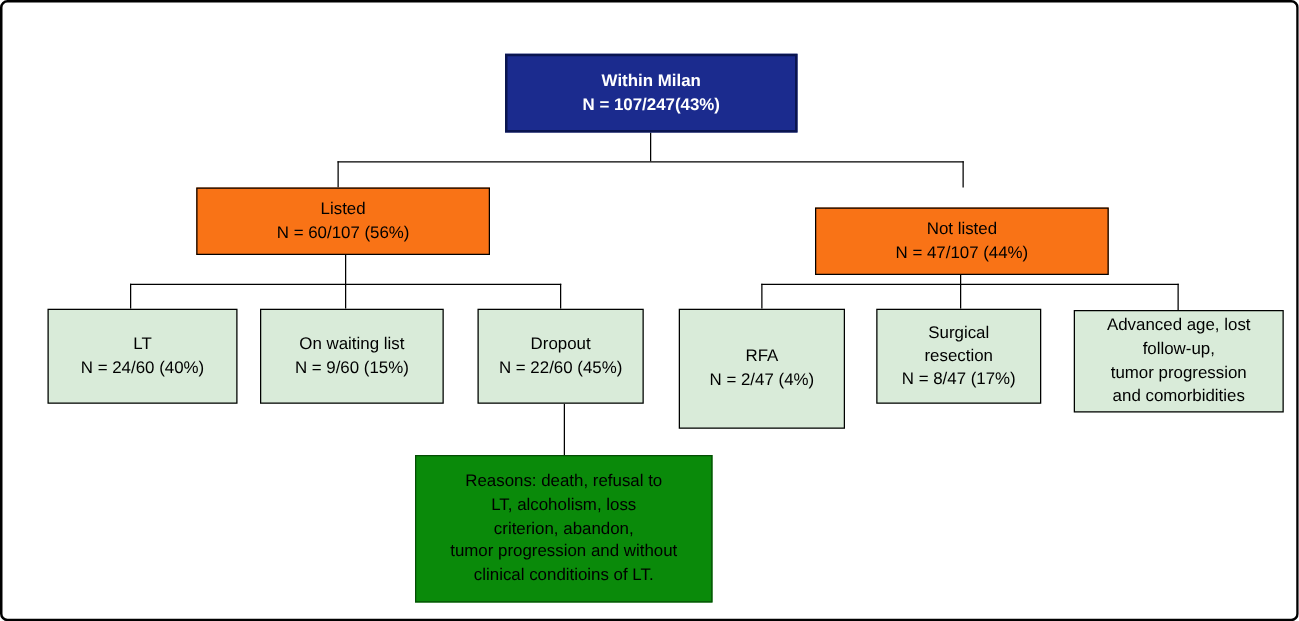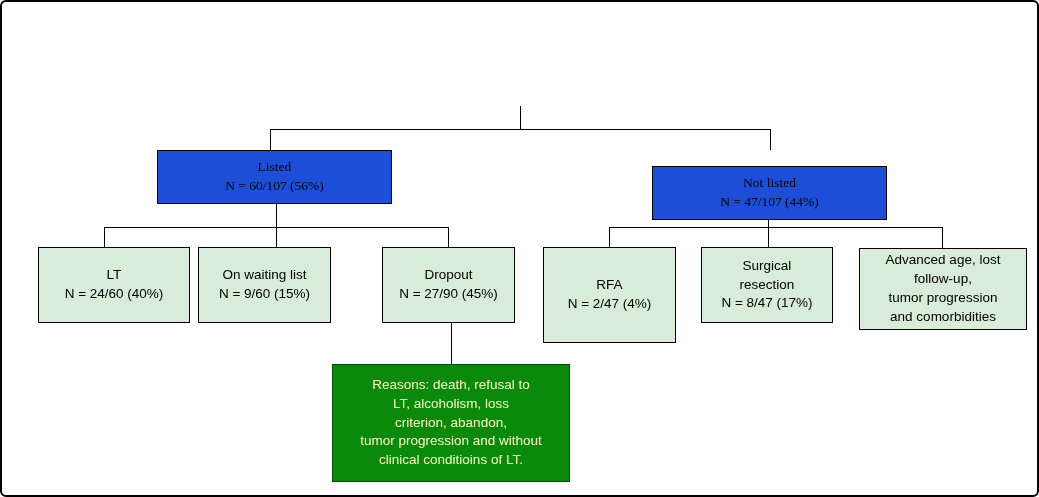--- a/index.html
+++ b/index.html
@@ -26,25 +26,25 @@
     color:#000;
     border:1px solid #000;
     padding:2px 6px;
   }
   .navy{
     background:#1b2b8e;
     color:#fff;
     border:2px solid #0a1550;
     font-weight:bold;
   }
-  .lavender{ background:#1d4ed8;font-family:Liberation Serif, serif; }
+  .lavender{ background:#f97316; }
   .lightgreen{ background:#d9ebd9; }
   .darkgreen{
     background:#0a8a0a;
-    color:#fef9c3;
+    color:#000000;
     border:1px solid #044d04;
   }
   .edge{
     position:absolute;
     background:#000;
   }
 </style>
 </head>
 <body>
 
@@ -60,35 +60,37 @@
   <div class="edge" style="left:102px;top:225px;width:1px;height:20px"></div>
   <div class="edge" style="left:446px;top:225px;width:1px;height:20px"></div>
 
   <div class="edge" style="left:766px;top:202px;width:1px;height:43px"></div>
   <div class="edge" style="left:607px;top:225px;width:334px;height:1px"></div>
   <div class="edge" style="left:607px;top:225px;width:1px;height:20px"></div>
   <div class="edge" style="left:940px;top:225px;width:1px;height:21px"></div>
 
   <div class="edge" style="left:449px;top:321px;width:1px;height:41px"></div>
 
+  <div class="node navy" style="left:402px;top:41px;width:234px;height:63px">Within Milan
+N = 107/247(43%)</div>
 
   <div class="node lavender" style="left:155px;top:148px;width:235px;height:54px">Listed
 N = 60/107 (56%)</div>
 
   <div class="node lavender" style="left:650px;top:164px;width:235px;height:54px">Not listed
 N = 47/107 (44%)</div>
 
   <div class="node lightgreen" style="left:36px;top:245px;width:152px;height:76px">LT
 N = 24/60 (40%)</div>
 
-  <div class="node lightgreen" style="left:196px;top:245px;width:133px;height:76px">On waiting list
+  <div class="node lightgreen" style="left:206px;top:245px;width:147px;height:76px">On waiting list
 N = 9/60 (15%)</div>
 
   <div class="node lightgreen" style="left:380px;top:245px;width:133px;height:76px">Dropout
-N = 27/90 (45%)</div>
+N = 22/60 (45%)</div>
 
   <div class="node lightgreen" style="left:541px;top:245px;width:133px;height:96px">RFA
 N = 2/47 (4%)</div>
 
   <div class="node lightgreen" style="left:699px;top:245px;width:132px;height:76px">Surgical
 resection
 N = 8/47 (17%)</div>
 
   <div class="node lightgreen" style="left:857px;top:246px;width:168px;height:82px">Advanced age, lost
 follow-up,

